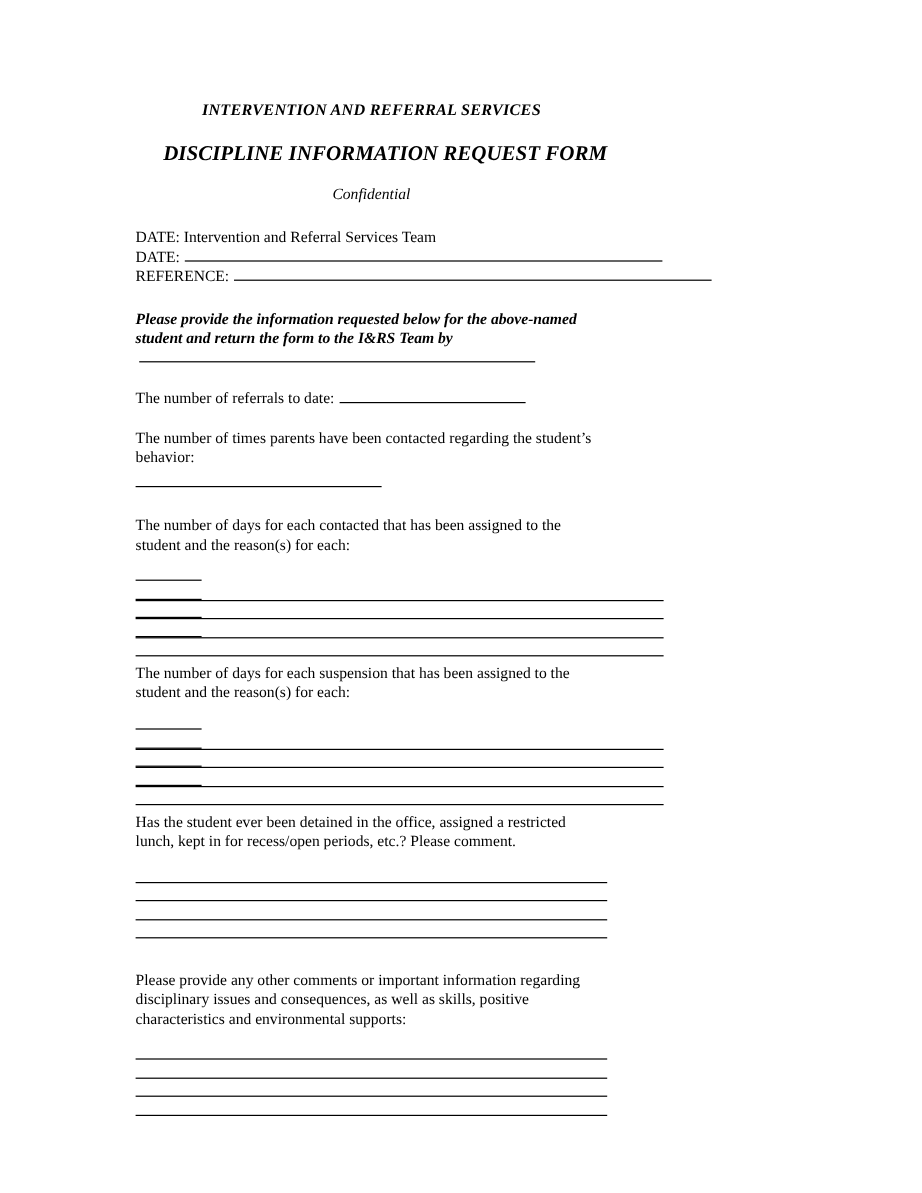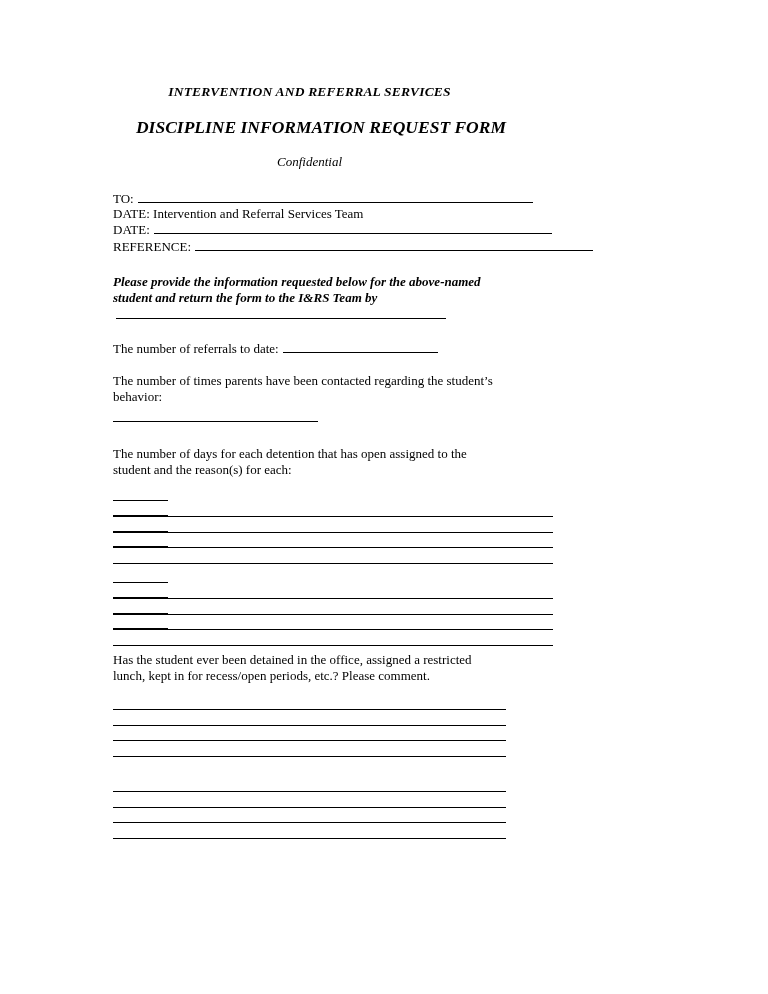--- a/index.html
+++ b/index.html
@@ -65,23 +65,20 @@
 </style>
 </head>
 <body>
 
 <div class="page">
 
   <div class="center doc-header">INTERVENTION AND REFERRAL SERVICES</div>
   <div class="center doc-title">DISCIPLINE INFORMATION REQUEST FORM</div>
   <div class="center confidential">Confidential</div>
 
-  <div class="field-line">
-    <span>TO:</span><span class="blank w-to"></span>
-  </div>
   <div class="field-line">DATE: Intervention and Referral Services Team</div>
   <div class="field-line">
     <span>DATE:</span><span class="blank w-date"></span>
   </div>
   <div class="field-line">
     <span>REFERENCE:</span><span class="blank w-ref"></span>
   </div>
 
   <p class="instruction">
     <span>Please provide the information requested below for the above-named student and return the form to the I&amp;RS Team by</span><span class="blank w-by"></span>
@@ -89,43 +86,45 @@
 
   <p class="question">
     <span>The number of referrals to date:</span><span class="blank w-referrals"></span>
   </p>
 
   <p class="question tight">The number of times parents have been contacted regarding the student’s behavior:</p>
   <div class="standalone-blank">
     <span class="blank w-parents"></span>
   </div>
 
-  <p class="question">The number of days for each detention that has open assigned to the student and the reason(s) for each:</p>
+  <p class="question">The number of days for each contacted that has been assigned to the student and the reason(s) for each:</p>
   <div class="rule-group">
       <div class="rule-row"><span class="blank w-short"></span><span class="blank w-long"></span></div>
       <div class="rule-row"><span class="blank w-short"></span><span class="blank w-long"></span></div>
       <div class="rule-row"><span class="blank w-short"></span><span class="blank w-long"></span></div>
       <div class="rule-row"><span class="blank w-short"></span><span class="blank w-long"></span></div>
     </div>
 
+  <p class="question">The number of days for each suspension that has been assigned to the student and the reason(s) for each:</p>
   <div class="rule-group">
       <div class="rule-row"><span class="blank w-short"></span><span class="blank w-long"></span></div>
       <div class="rule-row"><span class="blank w-short"></span><span class="blank w-long"></span></div>
       <div class="rule-row"><span class="blank w-short"></span><span class="blank w-long"></span></div>
       <div class="rule-row"><span class="blank w-short"></span><span class="blank w-long"></span></div>
     </div>
 
   <p class="question q-detained">Has the student ever been detained in the office, assigned a restricted lunch, kept in for recess/open periods, etc.? Please comment.</p>
   <div class="rule-group full gap-top">
       <div class="rule-row"><span class="blank w-full"></span></div>
       <div class="rule-row"><span class="blank w-full"></span></div>
       <div class="rule-row"><span class="blank w-full"></span></div>
       <div class="rule-row"><span class="blank w-full"></span></div>
     </div>
 
+  <p class="question q-comments">Please provide any other comments or important information regarding disciplinary issues and consequences, as well as skills, positive characteristics and environmental supports:</p>
   <div class="rule-group full gap-top">
       <div class="rule-row"><span class="blank w-full"></span></div>
       <div class="rule-row"><span class="blank w-full"></span></div>
       <div class="rule-row"><span class="blank w-full"></span></div>
       <div class="rule-row"><span class="blank w-full"></span></div>
     </div>
 
 </div>
 
 </body></html>

